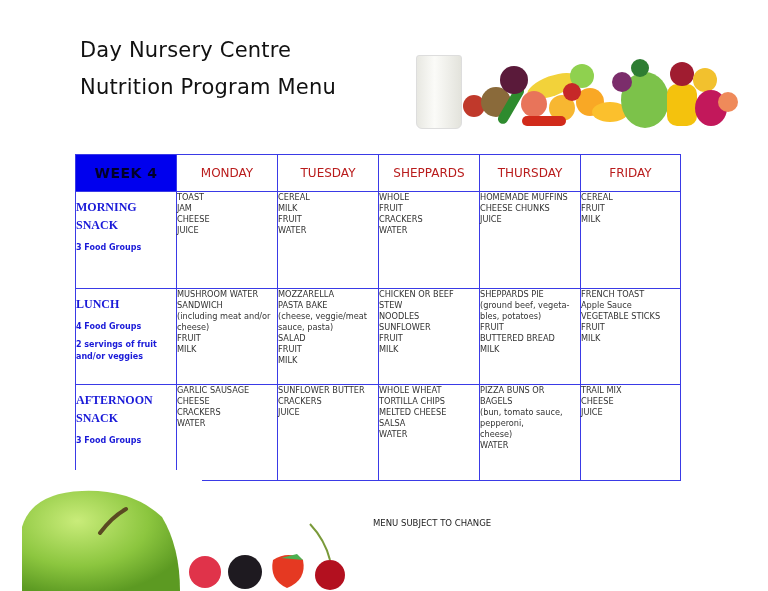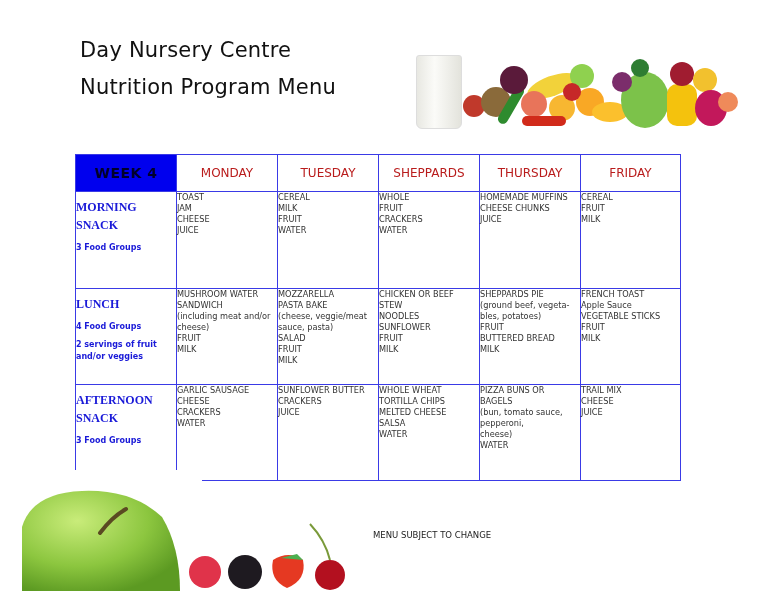--- a/index.html
+++ b/index.html
@@ -16,21 +16,21 @@
     .rowhead .main { font-size: 12px; line-height: 18px; margin-top: 6px; font-family: Liberation Serif, serif; }
     .rowhead .sub { font-size: 8px; line-height: 12px; margin-top: 8px; }
     .rowhead .sub2 { font-size: 8px; line-height: 12px; margin-top: 6px; }
     .cell { font-size: 8.2px; color: #333; line-height: 11px; padding-top: 14px; }
     .cell .ln { display: block; }
     .r1 td { height: 96px; }
     .r2 td { height: 95px; }
     .r3 td { height: 95px; }
     .cut { position: absolute; left: 75px; top: 470px; width: 127px; height: 14px; background: #fff; }
 
-    .note { position: absolute; left: 373px; top: 518px; font-size: 8.5px; color: #222; margin-top: 12px; }
+    .note { position: absolute; left: 373px; top: 518px; font-size: 8.5px; color: #222; }
 
     .milk { position: absolute; left: 416px; top: 55px; width: 44px; height: 72px; border-radius: 3px 3px 6px 6px; background: linear-gradient(90deg, #e8e8e2, #fbfbf8 40%, #e3e3dc); border: 1px solid #ddd; }
     .veg { position: absolute; left: 462px; top: 58px; width: 276px; height: 72px; }
     .apple { position: absolute; left: 22px; top: 487px; width: 160px; height: 104px; }
     .berries { position: absolute; left: 185px; top: 520px; width: 170px; height: 70px; }
   </style>
 </head>
 <body>
 
 <div class="title t1">Day Nursery Centre</div>

